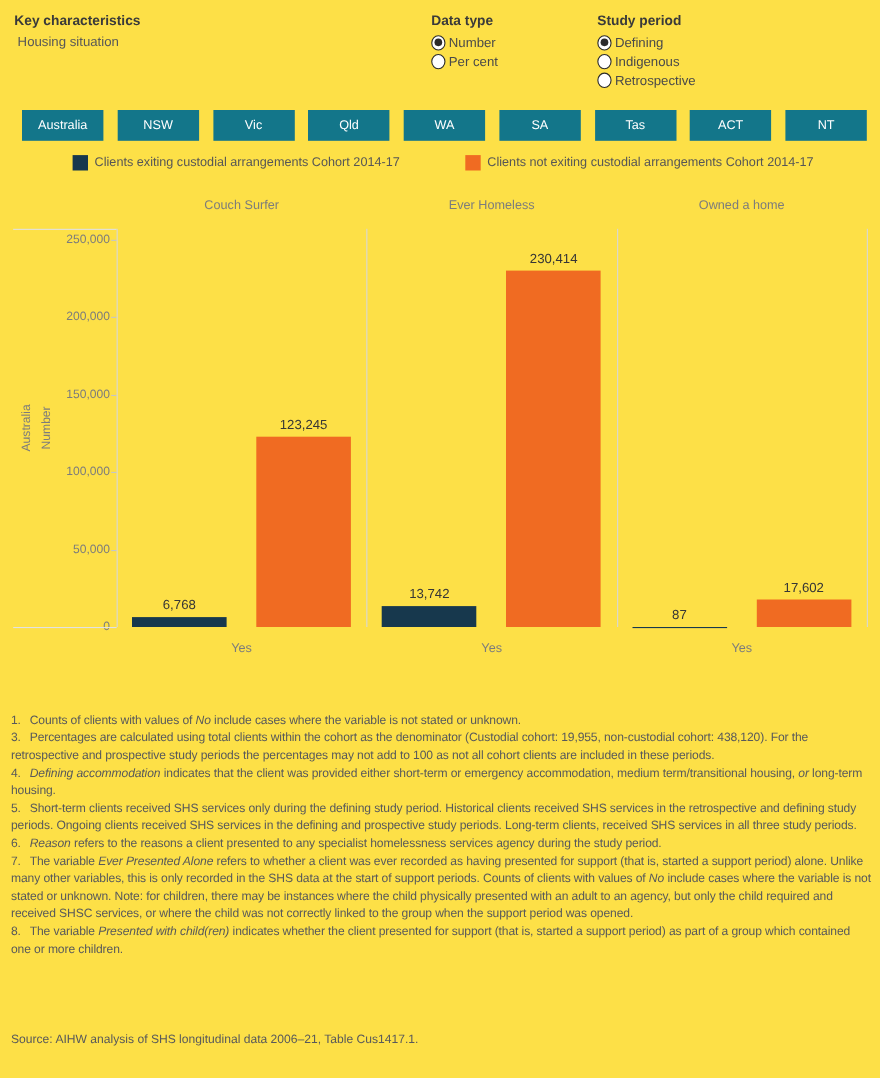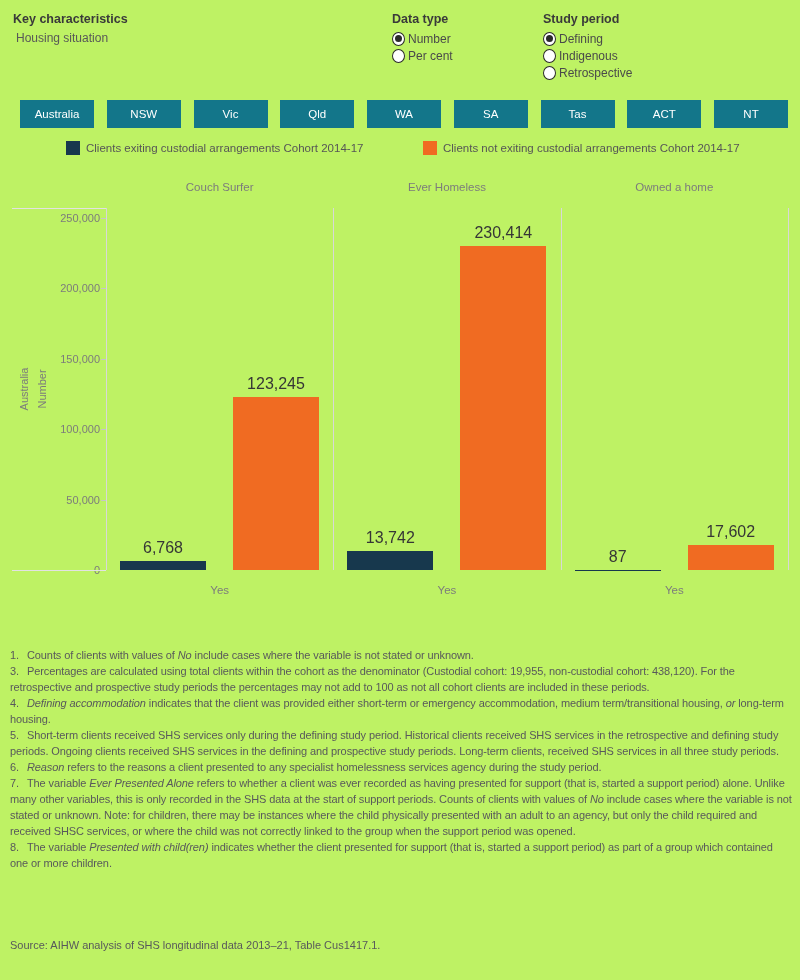--- a/index.html
+++ b/index.html
@@ -1,16 +1,16 @@
 <!DOCTYPE html>
 <html><head>
 <meta charset="utf-8">
 <style>
   html,body{margin:0;padding:0;background:#fff;}
-  .page{position:relative;width:800px;height:980px;background:#bef264;overflow:hidden;
+  .page{position:relative;width:800px;height:980px;background:#fde047;overflow:hidden;
         font-family:"Liberation Sans",sans-serif;-webkit-font-smoothing:antialiased;}
 
   
   .kc-title{position:absolute;left:13px;top:12px;font-size:12.5px;font-weight:700;color:#3a3a3a;}
   .kc-sub{position:absolute;left:16px;top:31px;font-size:12px;color:#585858;}
   .radio-group{position:absolute;top:12px;}
   .rg-datatype{left:392px;}
   .rg-studyperiod{left:543px;}
   .group-label{font-size:12.5px;font-weight:700;color:#3a3a3a;height:18px;}
   .radio-row{display:flex;align-items:center;height:17px;cursor:pointer;}
@@ -36,21 +36,21 @@
   .panel-header{position:absolute;top:5px;text-align:center;font-size:11.5px;color:#7c7c7c;}
   .ytick-label{position:absolute;width:100px;text-align:right;font-size:11px;color:#7c7c7c;height:14px;line-height:14px;}
   .ytick-mark{position:absolute;left:101px;width:5px;height:1px;background:#c6c6c6;}
   .gutter-line{position:absolute;left:12px;width:94px;height:1px;background:#e2e2e2;}
   .axis-title{position:absolute;width:140px;height:14px;text-align:center;font-size:11px;color:#7c7c7c;
         transform:rotate(-90deg);line-height:14px;}
   .plot{position:absolute;left:106px;top:32px;width:682px;height:362px;display:flex;
         border-left:1px solid #d8d8d8;box-sizing:content-box;}
   .panel{flex:1 1 0;position:relative;border-right:1px solid #d8d8d8;}
   .bar{position:absolute;bottom:0;width:86px;}
-  .bar-label{position:absolute;transform:translateX(-50%);font-size:16px;color:#363636;white-space:nowrap;}
+  .bar-label{position:absolute;transform:translateX(-50%);font-size:12px;color:#363636;white-space:nowrap;}
   .x-label{position:absolute;top:408px;text-align:center;font-size:11.5px;color:#7c7c7c;}
 
   
   .footnotes{position:absolute;left:10px;top:647px;width:782px;font-size:11px;line-height:16px;
         color:#58595b;letter-spacing:-0.1px;}
   .footnotes p{margin:0;padding:0;}
   .fn-num{margin-right:8px;}
   .it{font-style:italic;}
   .source{position:absolute;left:10px;top:939px;font-size:11px;color:#58595b;}
 </style>
@@ -163,15 +163,15 @@
   <div class="footnotes">
       <p><span class="fn-num">1.</span><span>Counts of clients with values of </span><span class="it">No</span><span> include cases where the variable is not stated or unknown.</span></p>
       <p><span class="fn-num">3.</span><span>Percentages are calculated using total clients within the cohort as the denominator (Custodial cohort: 19,955, non-custodial cohort: 438,120). For the retrospective and prospective study periods the percentages may not add to 100 as not all cohort clients are included in these periods.</span></p>
       <p><span class="fn-num">4.</span><span class="it">Defining accommodation</span><span> indicates that the client was provided either short-term or emergency accommodation, medium term/transitional housing, </span><span class="it">or</span><span> long-term housing.</span></p>
       <p><span class="fn-num">5.</span><span>Short-term clients received SHS services only during the defining study period. Historical clients received SHS services in the retrospective and defining study periods. Ongoing clients received SHS services in the defining and prospective study periods. Long-term clients, received SHS services in all three study periods.</span></p>
       <p><span class="fn-num">6.</span><span class="it">Reason</span><span> refers to the reasons a client presented to any specialist homelessness services agency during the study period.</span></p>
       <p><span class="fn-num">7.</span><span>The variable </span><span class="it">Ever Presented Alone</span><span> refers to whether a client was ever recorded as having presented for support (that is, started a support period) alone. Unlike many other variables, this is only recorded in the SHS data at the start of support periods. Counts of clients with values of </span><span class="it">No</span><span> include cases where the variable is not stated or unknown. Note: for children, there may be instances where the child physically presented with an adult to an agency, but only the child required and received SHSC services, or where the child was not correctly linked to the group when the support period was opened.</span></p>
       <p><span class="fn-num">8.</span><span>The variable </span><span class="it">Presented with child(ren)</span><span> indicates whether the client presented for support (that is, started a support period) as part of a group which contained one or more children.</span></p>
     </div>
 
-  <div class="source">Source: AIHW analysis of SHS longitudinal data 2013–21, Table Cus1417.1.</div>
+  <div class="source">Source: AIHW analysis of SHS longitudinal data 2006–21, Table Cus1417.1.</div>
 
 </div>
 
 </body></html>

